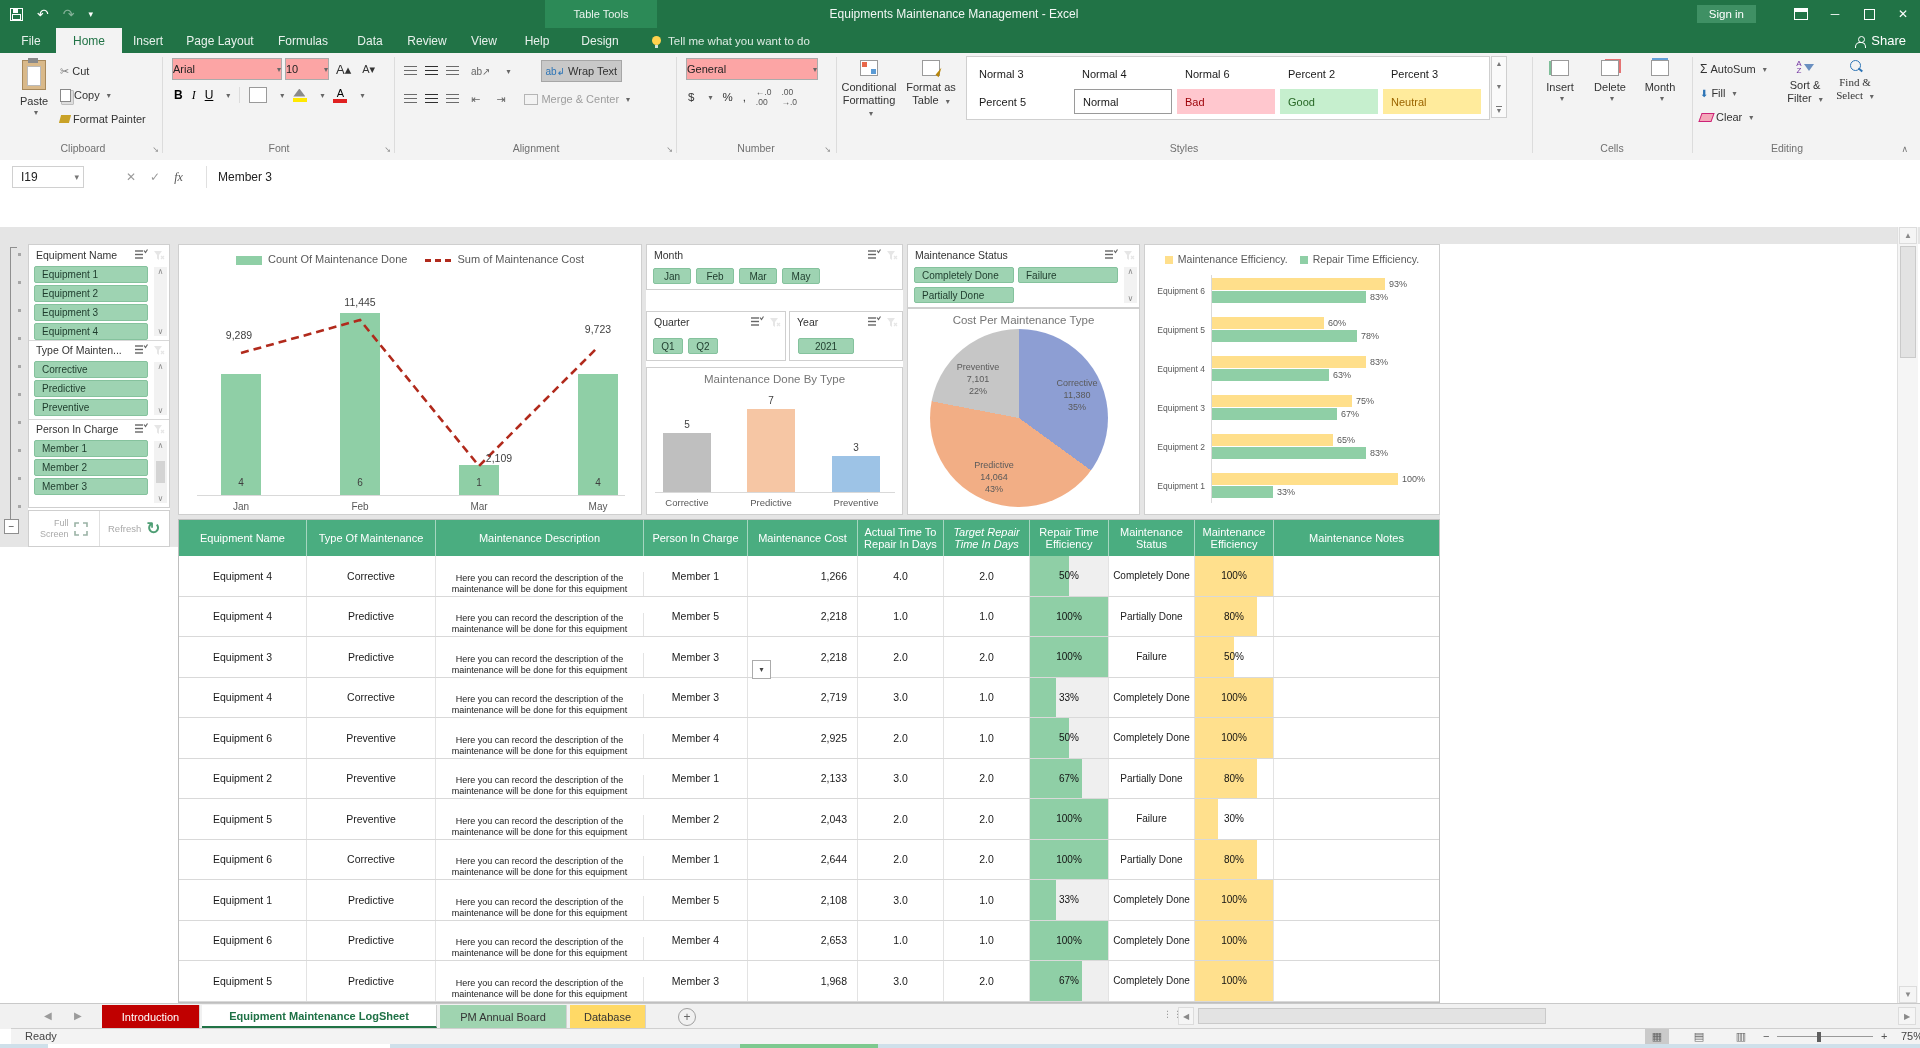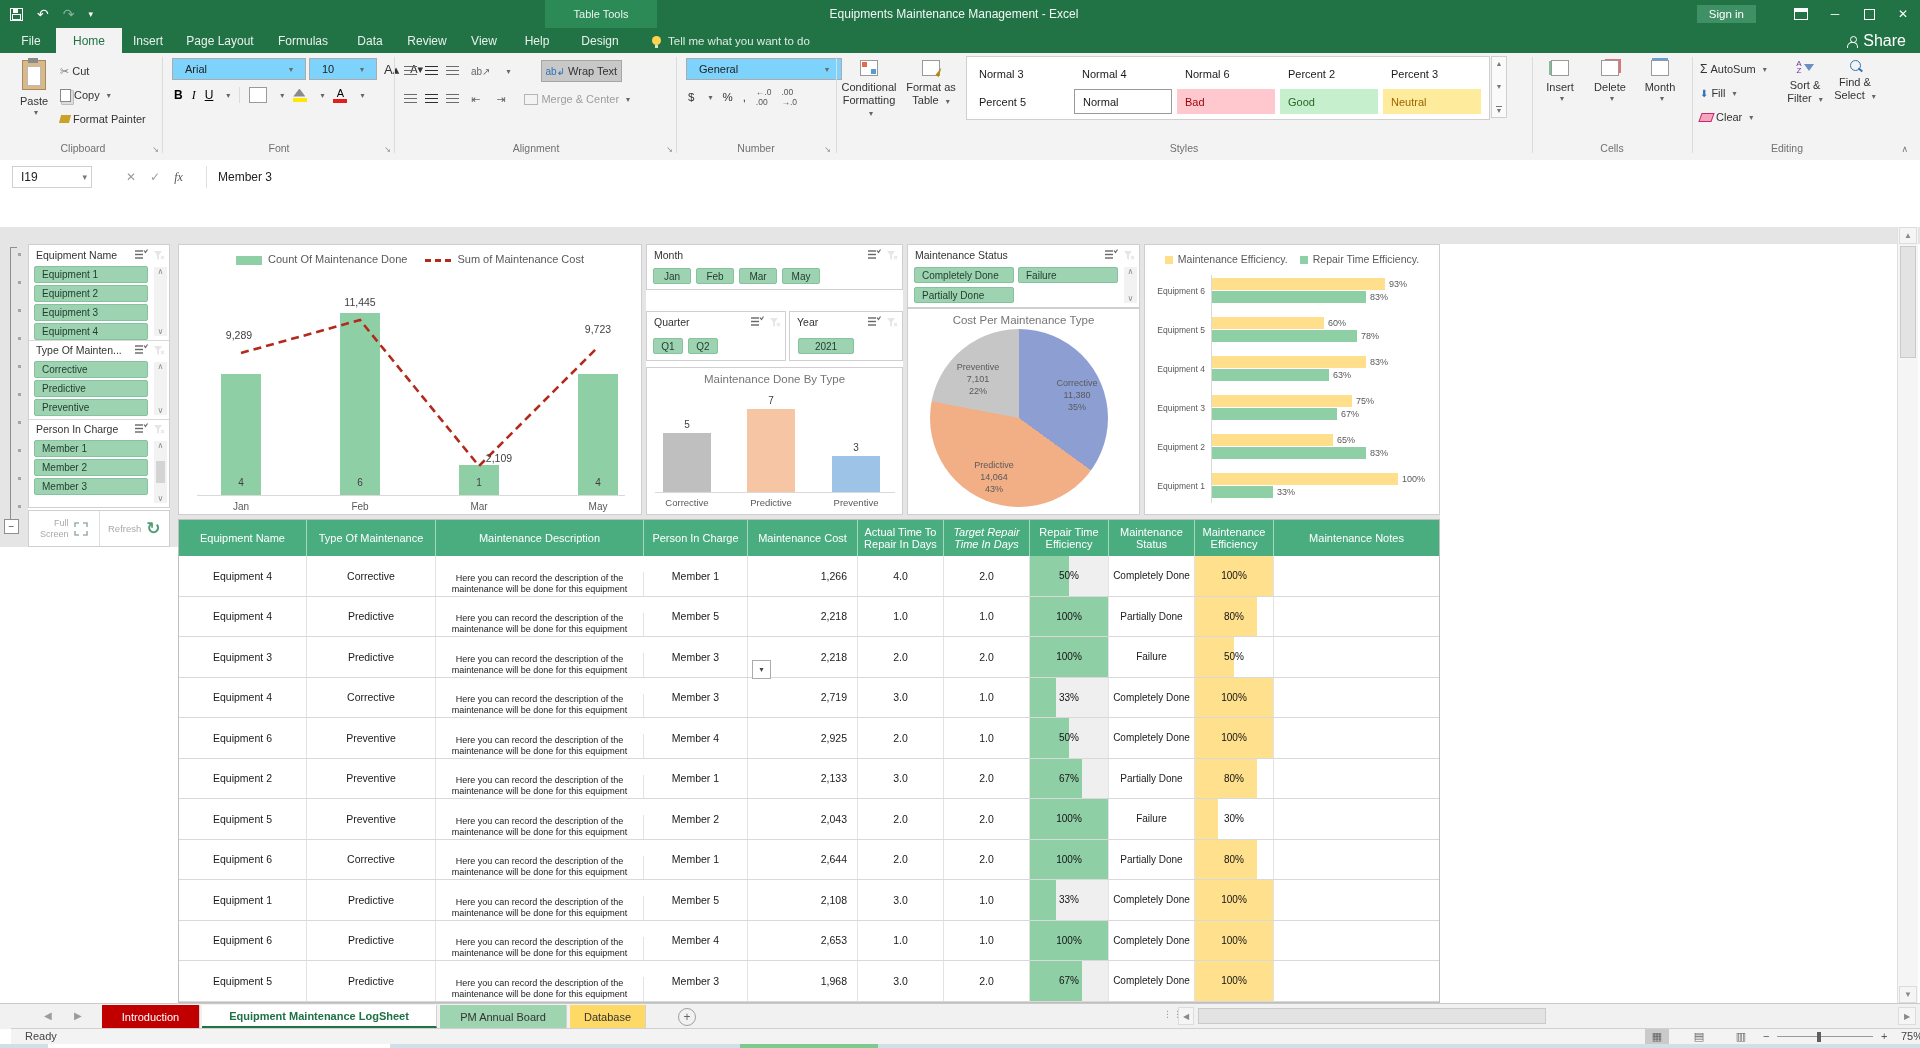--- a/index.html
+++ b/index.html
@@ -25,33 +25,33 @@
   .ropticon{width:12px;height:10px;border:1px solid #fff;position:relative;}
   .ropticon:before{content:"";position:absolute;left:0;top:0;width:12px;height:3px;background:#fff;}
   
   #tabrow{position:absolute;left:0;top:28px;width:1920px;height:25px;background:#217346;}
   .rtab{position:absolute;top:0;height:25px;display:flex;align-items:center;justify-content:center;
     color:#e8f1ec;font-size:12px;padding:0 2px;}
   .rtab.active{background:#f3f3f3;color:#217346;}
   #tellme{position:absolute;left:652px;top:0;height:25px;display:flex;align-items:center;gap:7px;color:#dcebe2;font-size:11.5px;}
   .bulb{width:9px;height:9px;border-radius:50%;background:#ffd34d;position:relative;}
   .bulb:after{content:"";position:absolute;left:3px;top:9px;width:3px;height:3px;background:#cfe3d8;}
-  #share{position:absolute;right:14px;top:0;height:25px;display:flex;align-items:center;gap:6px;color:#fff;font-size:16px;}
+  #share{position:absolute;right:14px;top:0;height:25px;display:flex;align-items:center;gap:6px;color:#fff;font-size:13px;}
   .person{width:10px;height:10px;position:relative;}
   .person:before{content:"";position:absolute;left:2.5px;top:0;width:5px;height:5px;border:1px solid #fff;border-radius:50%;}
   .person:after{content:"";position:absolute;left:0;top:6px;width:9px;height:5px;border:1px solid #fff;border-bottom:none;border-radius:5px 5px 0 0;}
   
   #ribbon{position:absolute;left:0;top:53px;width:1920px;height:107px;background:#f3f3f3;border-bottom:1px solid #d5d5d5;}
   .rgroup{position:absolute;top:0;height:106px;}
   .rgsep{position:absolute;top:4px;width:1px;height:96px;background:#dcdcdc;}
   .rglabel{position:absolute;bottom:5px;left:0;right:0;text-align:center;font-size:10.5px;color:#707070;}
   .launcher{position:absolute;right:3px;bottom:5px;font-size:8px;color:#8a8a8a;}
   .rrow{position:absolute;left:0;display:flex;align-items:center;gap:3px;}
-  .combo{background:#7dd3fc;border:1px solid #ababab;height:20px;display:flex;align-items:center;
-    font-size:11px;color:#222;padding:0 12px;justify-content:space-between;}
+  .combo{background:#fca5a5;border:1px solid #ababab;height:20px;display:flex;align-items:center;
+    font-size:11px;color:#222;padding:0 0;justify-content:space-between;}
   .caret{font-size:8px;color:#666;margin-left:4px;}
   .sbtn{height:20px;display:flex;align-items:center;gap:3px;font-size:11px;color:#333;padding:0 4px;}
   .bigbtn{position:absolute;top:3px;width:56px;height:76px;display:flex;flex-direction:column;align-items:center;font-size:11px;color:#333;text-align:center;line-height:1.15;}
   .bigbtn .bicon{margin:4px 0 5px 0;}
   .stack3{position:absolute;display:flex;flex-direction:column;gap:4px;}
   .al{width:13px;height:10px;background:repeating-linear-gradient(to bottom,#6b6b6b 0 1.4px,rgba(0,0,0,0) 1.4px 4px);}
   .chip{width:98px;height:25px;display:flex;align-items:center;font-size:11px;color:#1a1a1a;padding-left:8px;box-sizing:border-box;}
   .chip.sel{border:1.5px solid #9a9a9a;}
   #stylegallery{position:absolute;background:#fff;border:1px solid #cfcfcf;}
   .gridicon{width:16px;height:14px;border:1px solid #9a9a9a;background:
@@ -62,21 +62,21 @@
   .ft1:after{content:"";position:absolute;right:-3px;bottom:-2px;width:0;height:0;border-left:4px solid #b8860b;border-top:9px solid rgba(0,0,0,0);transform:rotate(40deg);}
   .money{font-size:11.5px;color:#333;}
   .eraser{width:11px;height:7px;background:#f4a7b9;border:1px solid #c27;transform:skewX(-20deg);}
   .mag{width:9px;height:9px;border:1.6px solid #2e75b6;border-radius:50%;position:relative;}
   .mag:after{content:"";position:absolute;left:7px;top:8px;width:5px;height:1.6px;background:#2e75b6;transform:rotate(40deg);}
   .funnel{width:0;height:0;border-left:5px solid rgba(0,0,0,0);border-right:5px solid rgba(0,0,0,0);border-top:7px solid #6a8fc0;position:relative;}
   .wrapon{background:#c8c8c8;border:1px solid #a6a6a6;}
   .grayed{color:#9d9d9d;}
   
   #formulabar{position:absolute;left:0;top:160px;width:1920px;height:67px;background:#fff;border-bottom:1px solid #cfcfcf;}
-  #namebox{position:absolute;left:12px;top:6px;width:80px;height:22px;border:1px solid #d0d0d0;background:#fff;
+  #namebox{position:absolute;left:12px;top:6px;width:72px;height:22px;border:1px solid #d0d0d0;background:#fff;
     display:flex;align-items:center;font-size:12px;color:#222;padding-left:8px;box-sizing:border-box;}
   #nbcaret{position:absolute;right:4px;color:#777;font-size:9px;}
   .fbtns{position:absolute;left:126px;top:6px;height:22px;display:flex;align-items:center;gap:14px;color:#9a9a9a;font-size:12px;}
   #fxval{position:absolute;left:218px;top:6px;height:22px;display:flex;align-items:center;font-size:12px;color:#222;}
   .fbsep{position:absolute;left:206px;top:6px;width:1px;height:22px;background:#e0e0e0;}
   
   #sheet{position:absolute;left:0;top:227px;width:1920px;height:776px;background:#ffffff;overflow:hidden;}
   .gray{background:#e5e5e5;}
   .panel{position:absolute;background:#fff;border:1px solid #cfcfcf;box-sizing:border-box;}
   .dot{position:absolute;width:3px;height:3px;background:#a6a6a6;left:18px;}
@@ -374,21 +374,21 @@
         </span>
     </div>
     <div class="bigbtn" style="left:88px;width:46px;">
       <span class="bicon" style="display:flex;align-items:center;gap:2px;">
         <span style="font-size:8px;color:#7030a0;line-height:7px;">A<br>Z</span>
           <span class="funnel"></span>
       </span>
       <span>Sort &amp;</span>
       <span><span>Filter</span> <span class="caret">▾</span></span>
     </div>
-    <div class="bigbtn" style="left:138px;width:46px;">
+    <div class="bigbtn" style="left:138px;width:46px;font-family:Liberation Serif, serif;">
       <span class="bicon mag"></span>
       <span>Find &amp;</span>
       <span><span>Select</span> <span class="caret">▾</span></span>
     </div>
     <div class="rglabel">Editing</div>
   </div>
   <span style="position:absolute;right:12px;bottom:6px;color:#777;font-size:9px;">∧</span>
 </div>
 
 <div id="formulabar">

